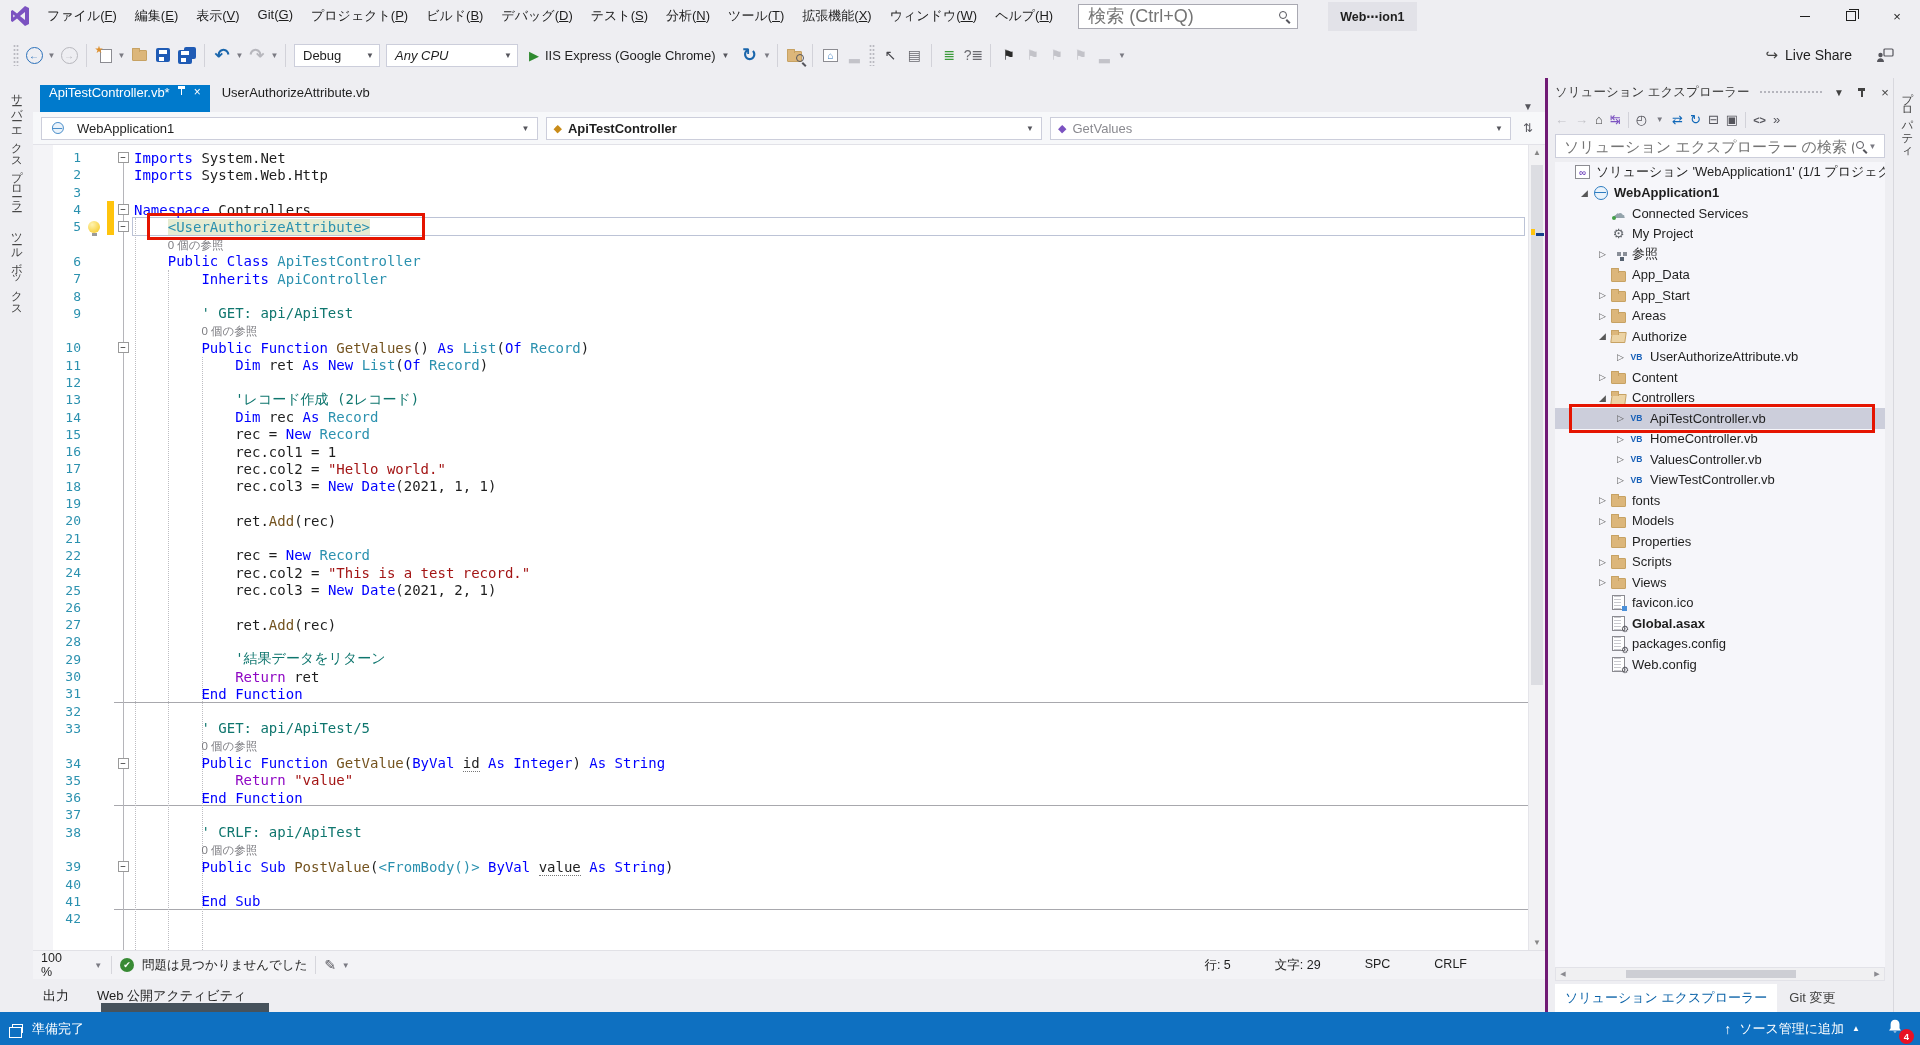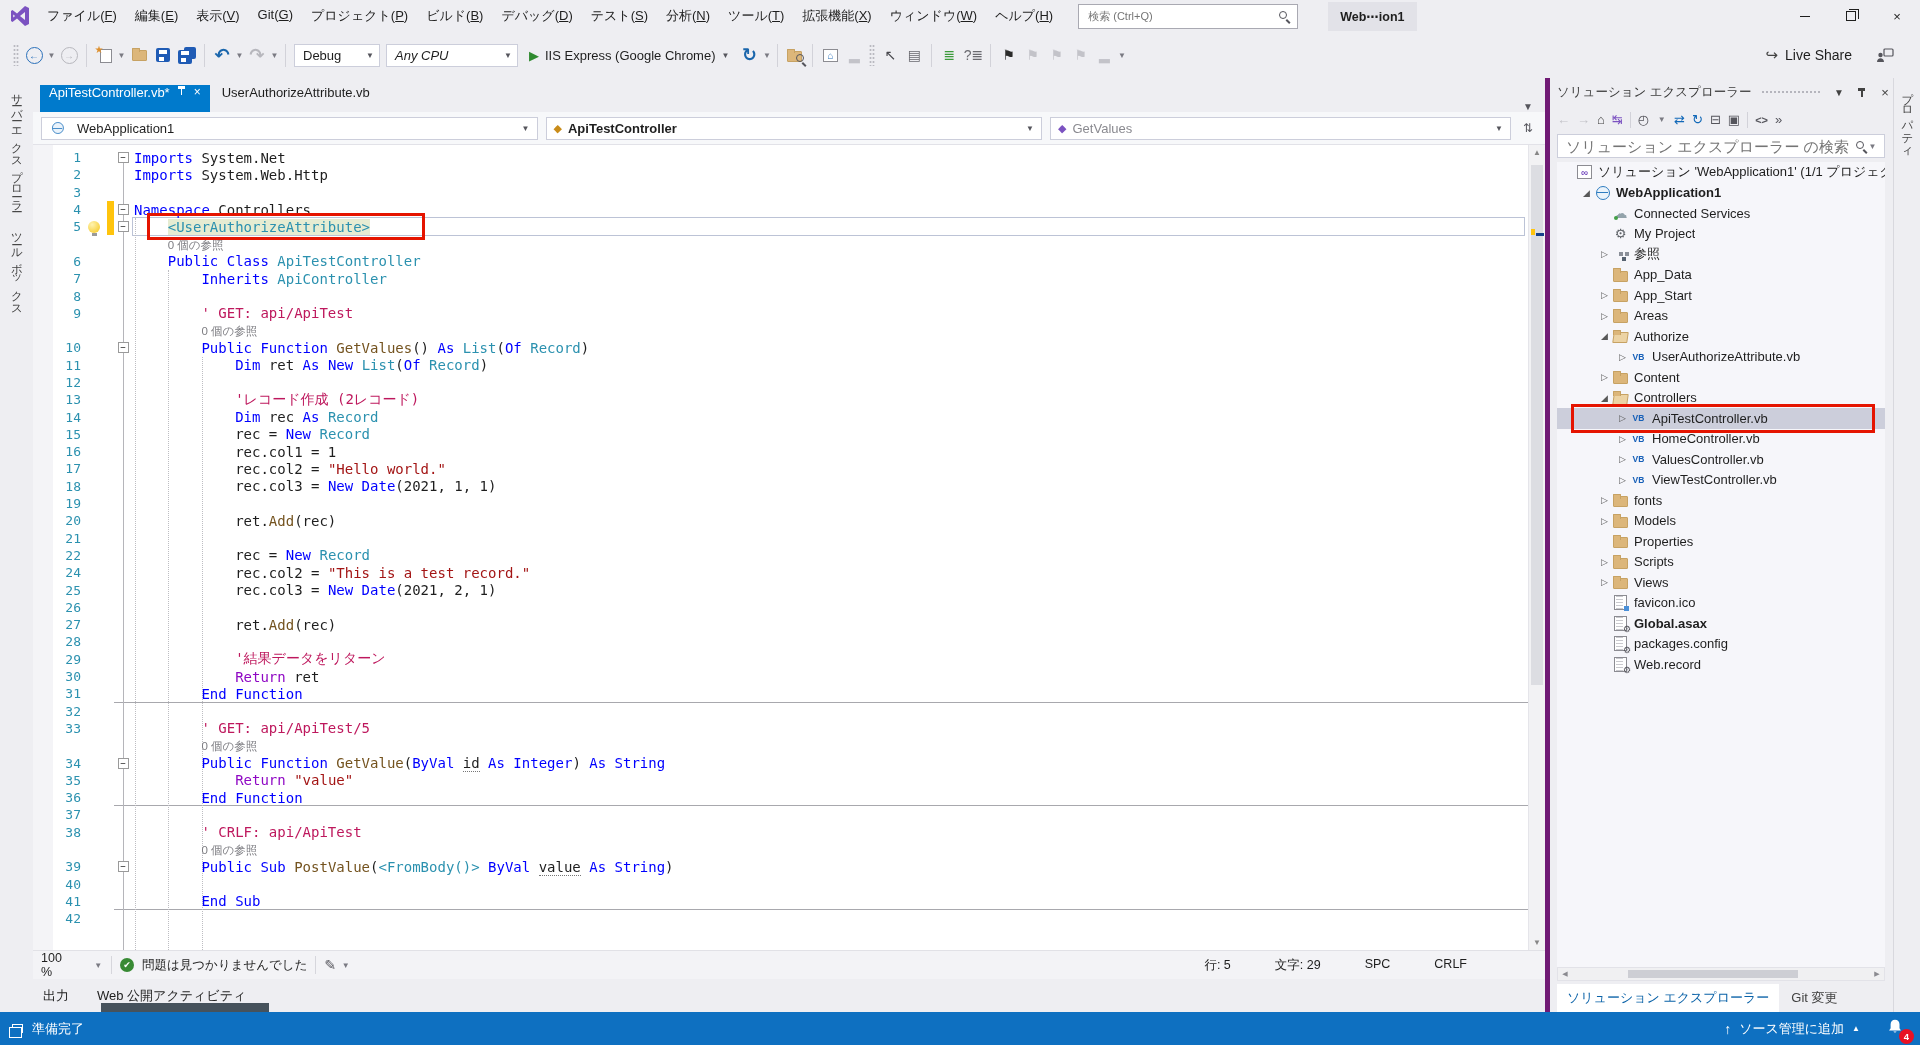--- a/index.html
+++ b/index.html
@@ -7,21 +7,21 @@
   #vs{width:1920px;height:1045px;position:relative;background:#eeeef2;
       font-family:"Liberation Sans","DejaVu Sans",sans-serif;color:#1e1e1e;overflow:hidden;
       display:flex;flex-direction:column}
   
   .titlebar{height:32px;display:flex;align-items:center;padding-left:8px;flex:none}
   .vslogo{width:24px;height:24px;margin-right:6px;flex:none}
   .menu-item{padding:6px 9px;font-size:13px;white-space:nowrap;cursor:default}
   .menu-item u{text-decoration:underline}
   .tb-search{width:220px;height:25px;border:1px solid #a9a9b2;background:#fff;display:flex;
              align-items:center;padding:0 7px;margin-left:16px;flex:none}
-  .tb-search input{border:none;outline:none;flex:1;font-size:11px;color:#767676;background:transparent;min-width:0}
+  .tb-search input{border:none;outline:none;flex:1;font-size:18px;color:#767676;background:transparent;min-width:0}
   .mag{width:11px;height:11px;position:relative;flex:none}
   .mag::before{content:"";position:absolute;left:0;top:0;width:6px;height:6px;border:1.6px solid #55555c;border-radius:50%}
   .mag::after{content:"";position:absolute;left:7.5px;top:8px;width:4.5px;height:1.6px;background:#55555c;
               transform:rotate(45deg);transform-origin:0 0}
   .win-title{margin-left:30px;font-weight:bold;font-size:12.5px;background:#e2e2e8;padding:7px 12px;white-space:nowrap}
   .tb-spacer{flex:1}
   .win-btn{width:46px;height:32px;display:flex;align-items:center;justify-content:center;font-size:13px}
   .win-restore{width:10px;height:10px;border:1px solid #1e1e1e;position:relative}
   .win-restore::before{content:"";position:absolute;left:1.5px;top:-3.5px;width:9px;height:9px;border:1px solid #1e1e1e;
                        border-left:none;border-bottom:none}
@@ -93,42 +93,42 @@
   .codetext{padding-left:2px;z-index:1}
   .lens{font-family:"Liberation Sans",sans-serif;font-size:11.5px;color:#7d7d82}
   .sepline::after{content:"";position:absolute;left:81px;right:0;bottom:0;height:1px;background:#a8a8ad}
   .curline{position:absolute;left:99px;right:3px;top:-1px;bottom:-1px;border:1px solid #bcc3d6;pointer-events:none}
   .redbox{position:absolute;left:114px;width:278px;top:-5px;height:27px;border:3px solid #e51400;z-index:4;pointer-events:none}
   .tw-redbox{position:absolute;left:14px;right:10px;top:-4px;bottom:-4px;border:3px solid #e51400;pointer-events:none}
   .bulb{width:12px;height:12px;border-radius:50%;background:radial-gradient(circle at 35% 30%,#fff3b0,#f5c518);position:relative}
   .bulb::after{content:"";position:absolute;left:3.5px;bottom:-3px;width:5px;height:3px;background:#9a9a9a}
   .guide{position:absolute;width:0;border-left:1px dotted #bdbdc2;z-index:0}
   .outline-line{position:absolute;left:90px;width:0;border-left:1px solid #b5b5ba;z-index:0}
-  .sk{color:#0000ff}.st{color:#2b91af}.ss{color:#a31515}.sc{color:#be185d}
+  .sk{color:#0000ff}.st{color:#2b91af}.ss{color:#a31515}.sc{color:#0f766e}
   .sm{color:#74531f}.sf{color:#8f08c4}.sp{color:#1e1e1e}
   .su{border-bottom:1px dotted #767676}
   .hl{background:#e6ecd2}
   .vscroll{width:17px;flex:none;background:#f2f2f4;border-left:1px solid #e5e5ea;position:relative}
   .vs-arrow{position:absolute;left:0;right:0;text-align:center;font-size:8px;color:#868686}
   .vs-thumb{position:absolute;left:2px;right:2px;top:20px;height:520px;background:#dcdde2}
   .vs-mark-caret{position:absolute;right:1px;width:8px;height:3px;top:88px;background:#16418c}
   .vs-mark-chg{position:absolute;left:2px;width:4px;height:6px;top:84px;background:#ffc40d}
   
   .editor-status{height:29px;background:#f3f3f6;border-top:1px solid #e1e1e6;display:flex;align-items:center;
                  font-size:12.5px;flex:none;padding:0 8px;gap:8px}
   .es-sep{width:1px;height:18px;background:#d6d6dc}
   .okcirc{width:14px;height:14px;border-radius:50%;background:#388a34;color:#fff;font-size:9px;display:flex;
           align-items:center;justify-content:center}
   .es-right{margin-left:auto;display:flex;gap:44px;margin-right:70px;color:#1e1e1e}
   
   .bottom-tabs{height:33px;display:flex;align-items:center;padding-left:10px;gap:28px;font-size:13px;
                flex:none;position:relative;background:#eeeef2}
   .dark-bar{position:absolute;left:68px;bottom:0;width:168px;height:9px;background:#46525c}
   
-  #right-panel{flex:1;display:flex;border-left:5px solid #701a75;min-width:0}
+  #right-panel{flex:1;display:flex;border-left:3px solid #701a75;min-width:0}
   .sol-exp{flex:1;display:flex;flex-direction:column;padding-left:7px;min-width:0}
   .se-title{height:28px;display:flex;align-items:center;font-size:12.5px;color:#3b3b3b;gap:7px;flex:none}
   .se-hatch{flex:1;height:5px;margin:0 2px;background:radial-gradient(#b5b5bd 1px,transparent 1.1px);background-size:4px 4px}
   .se-ticon{width:16px;display:flex;justify-content:center;color:#424242;font-size:10px}
   .se-tools{height:27px;display:flex;align-items:center;gap:7px;font-size:13px;color:#424242;flex:none}
   .se-tools .tsep{width:1px;height:16px;background:#d2d2d9}
   .se-search{height:24px;background:#fff;border:1px solid #cccedb;display:flex;align-items:center;
              margin:1px 8px 4px 0;padding:0 6px;flex:none}
   .se-search input{border:none;outline:none;flex:1;font-size:15px;color:#767676;min-width:0;background:transparent}
   .se-tree{flex:1;overflow:hidden;background:#f6f6fa;margin-right:8px}
@@ -606,21 +606,21 @@
               <span class="tw-label">Global.asax</span>
             </div>
             <div class="tw-row" style="padding-left: 40px;">
               <span class="tw-arrow"></span>
               <span class="tic tic-file-config"></span>
               <span class="tw-label">packages.config</span>
             </div>
             <div class="tw-row" style="padding-left: 40px;">
               <span class="tw-arrow"></span>
               <span class="tic tic-file-config"></span>
-              <span class="tw-label">Web.record</span>
+              <span class="tw-label">Web.config</span>
             </div>
           </div>
         <div class="se-hscroll">
           <span class="se-hs-arrow">◀</span>
           <span class="se-hs-arrow" style="margin-left:auto">▶</span>
           <div class="se-hs-thumb"></div>
         </div>
         <div class="se-tabs" id="se-tabs">
             <span class="se-tab active">ソリューション エクスプローラー</span>
             <span class="se-tab">Git 変更</span>

